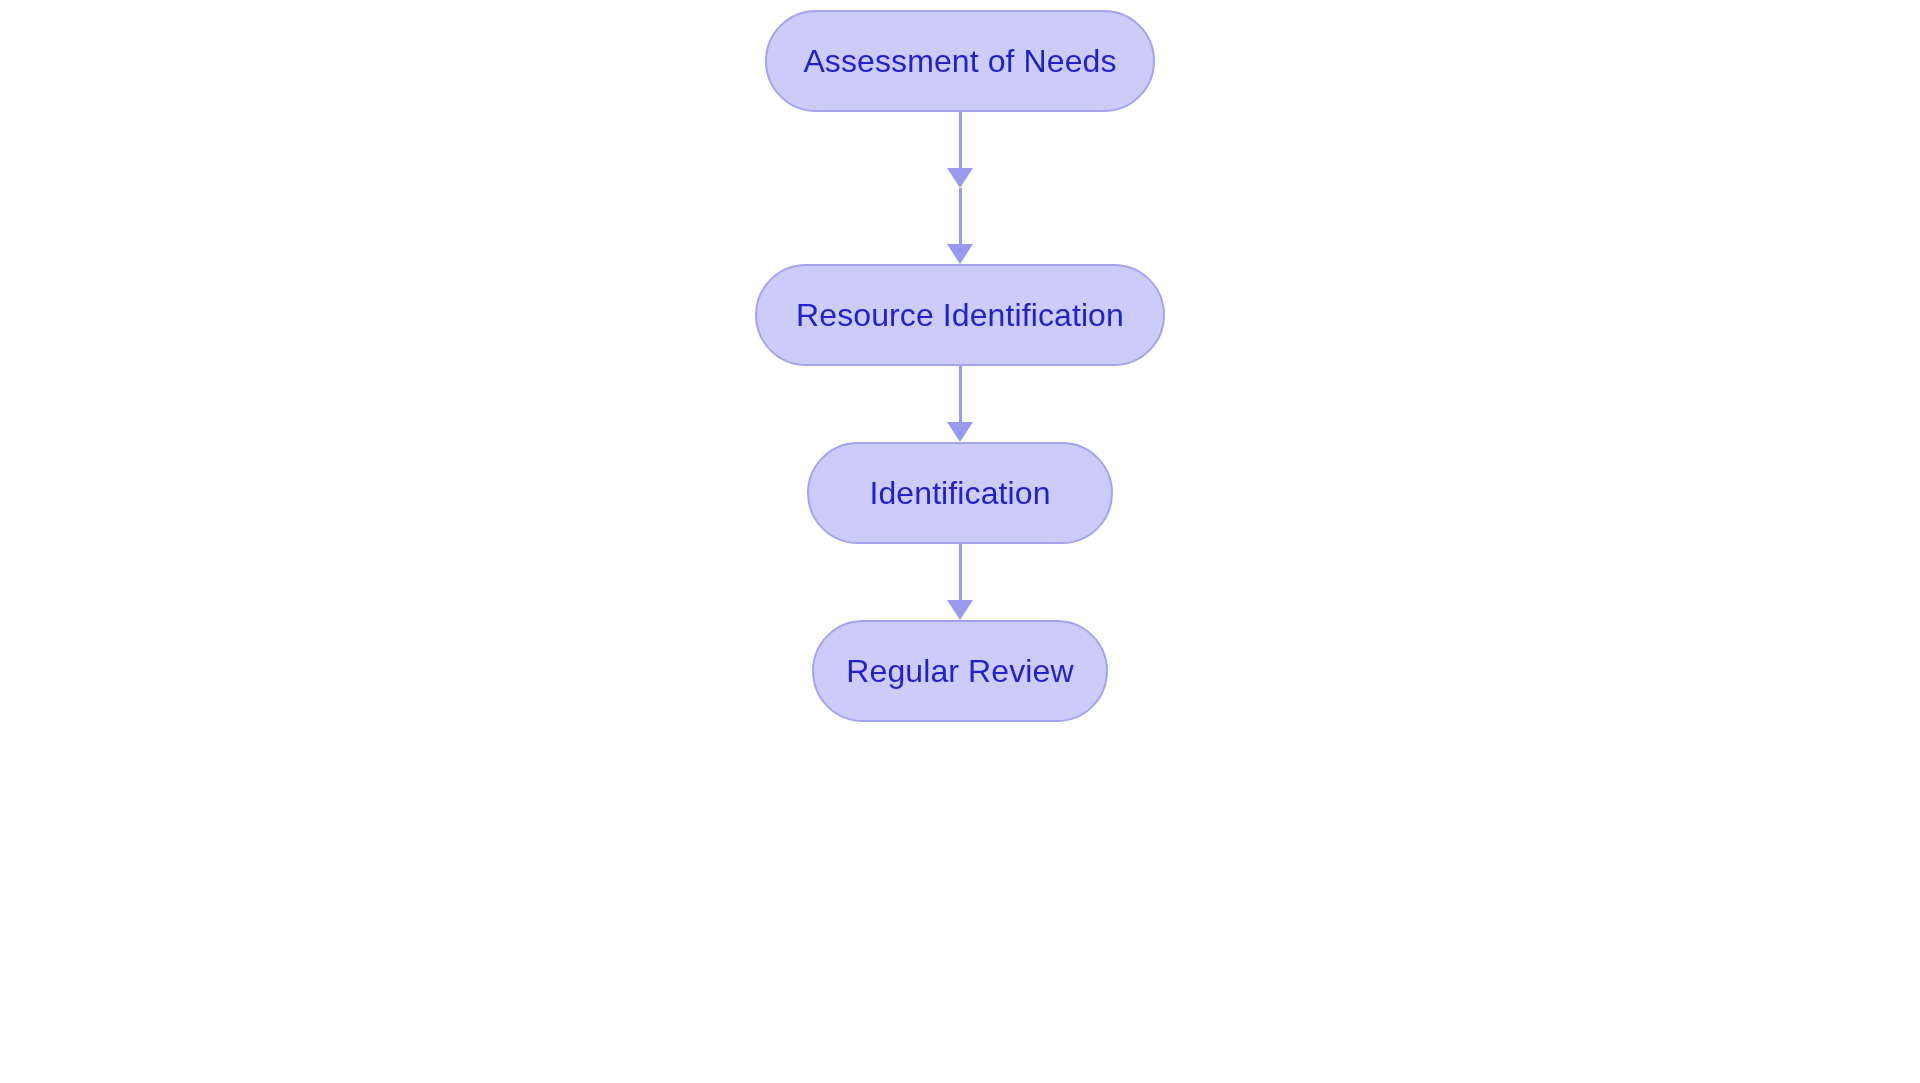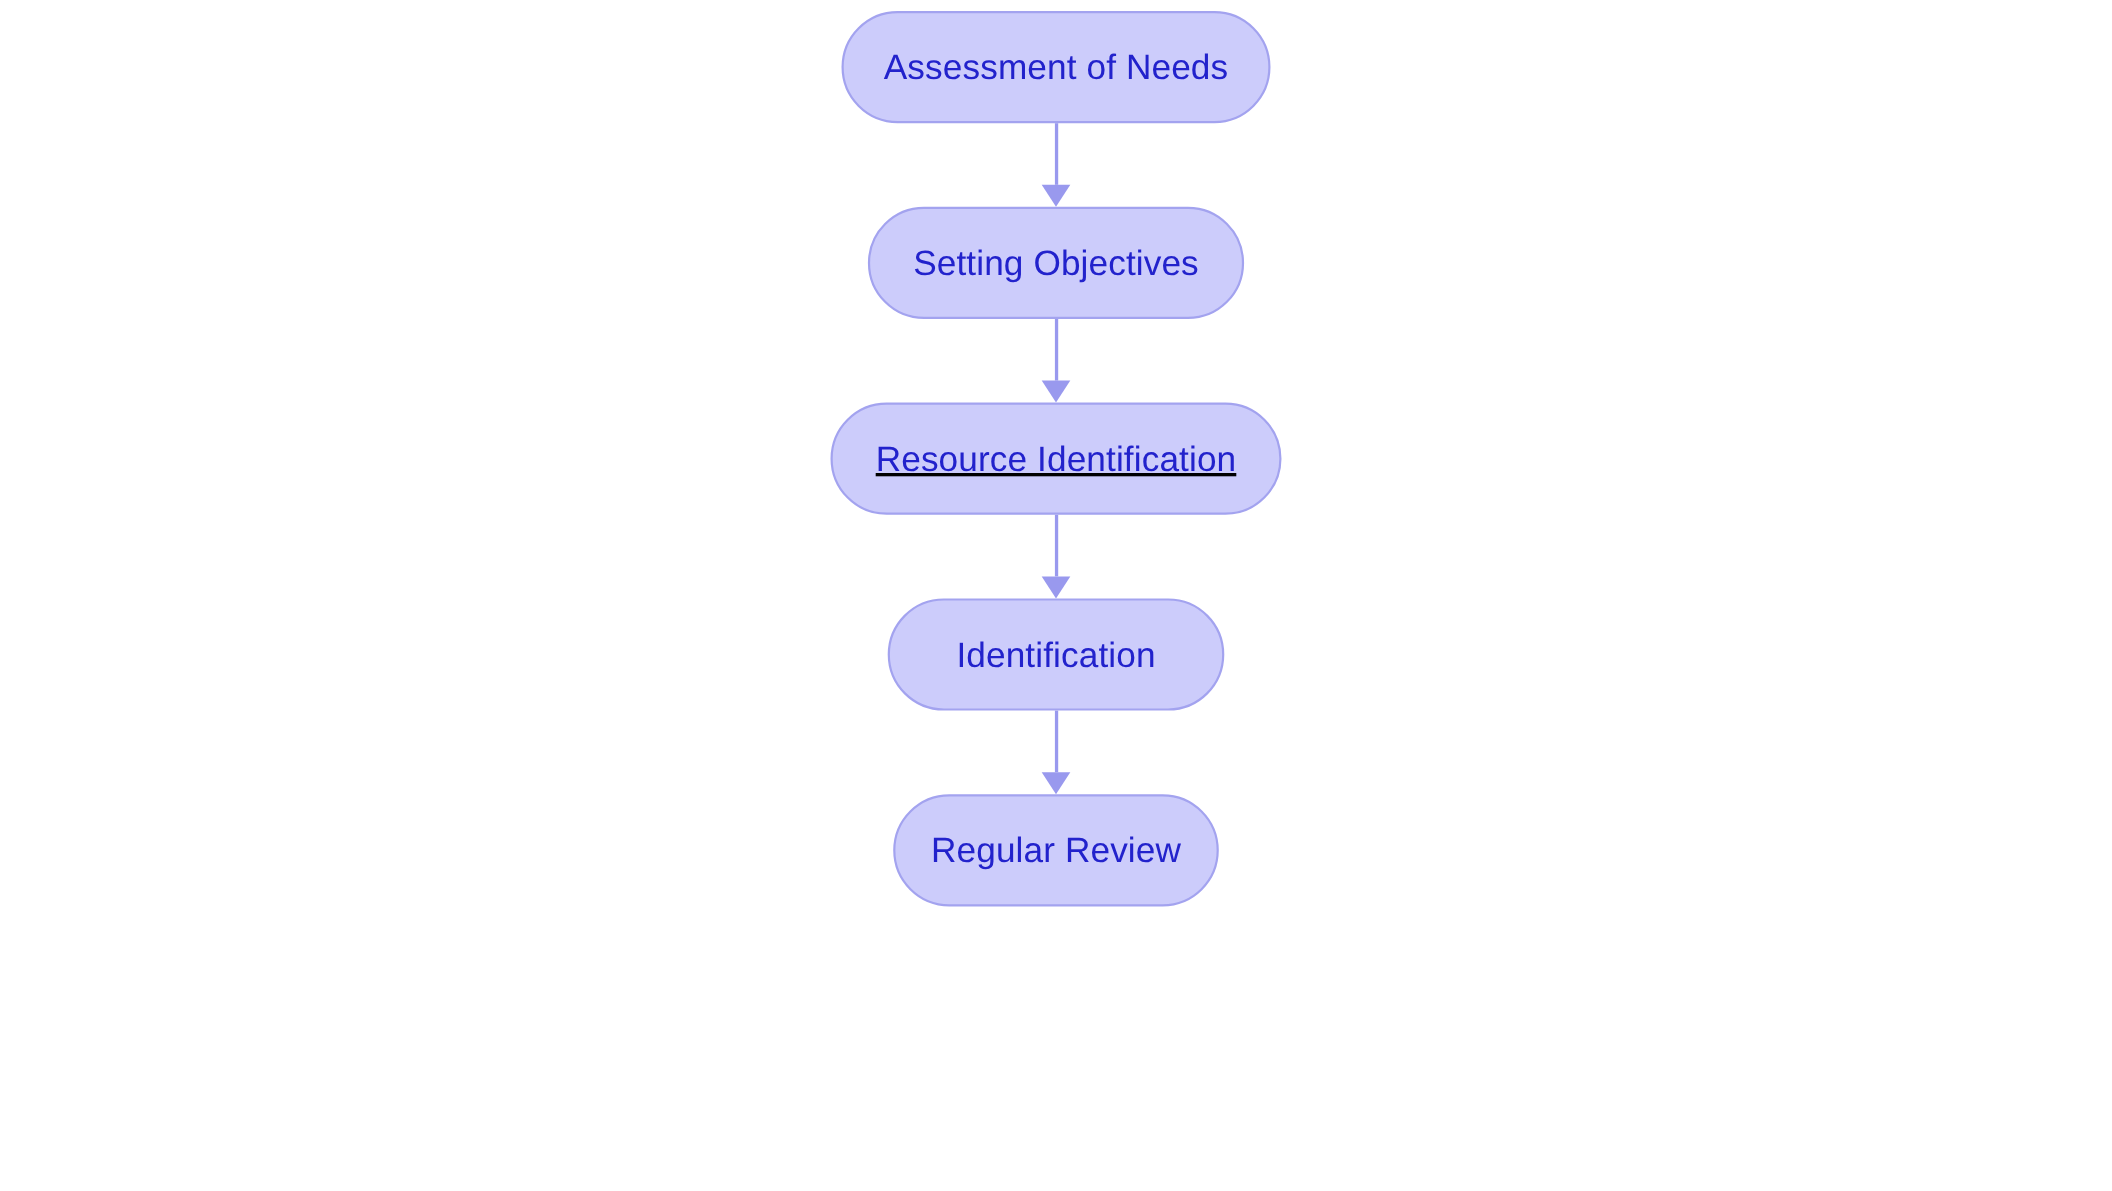--- a/index.html
+++ b/index.html
@@ -53,21 +53,21 @@
     font-weight: 400;
     line-height: 1;
     letter-spacing: 0.1px;
     white-space: nowrap;
     text-align: center;
   }
 
   
   .node.w-assessment      { width: 390px; }
   .node.w-objectives      { width: 342px; }
-  .node.w-resource        { width: 410px; text-decoration: underline; }
+  .node.w-resource        { width: 410px; }
   .node.w-implementation  { width: 306px; }
   .node.w-review          { width: 296px; }
 
   
   .connector {
     position: relative;
     width: 26px;
     flex: none;
     display: flex;
     flex-direction: column;
@@ -105,23 +105,20 @@
 
     <div class="node w-assessment">
       <span class="node-label">Assessment of Needs</span>
     </div>
 
     <div class="connector gap-1">
       <div class="line"></div>
       <div class="arrowhead"></div>
     </div>
 
-    <div class="node w-objectives">
-      <span class="node-label">Setting Objectives</span>
-    </div>
 
     <div class="connector gap-2">
       <div class="line"></div>
       <div class="arrowhead"></div>
     </div>
 
     <div class="node w-resource">
       <span class="node-label">Resource Identification</span>
     </div>
 

